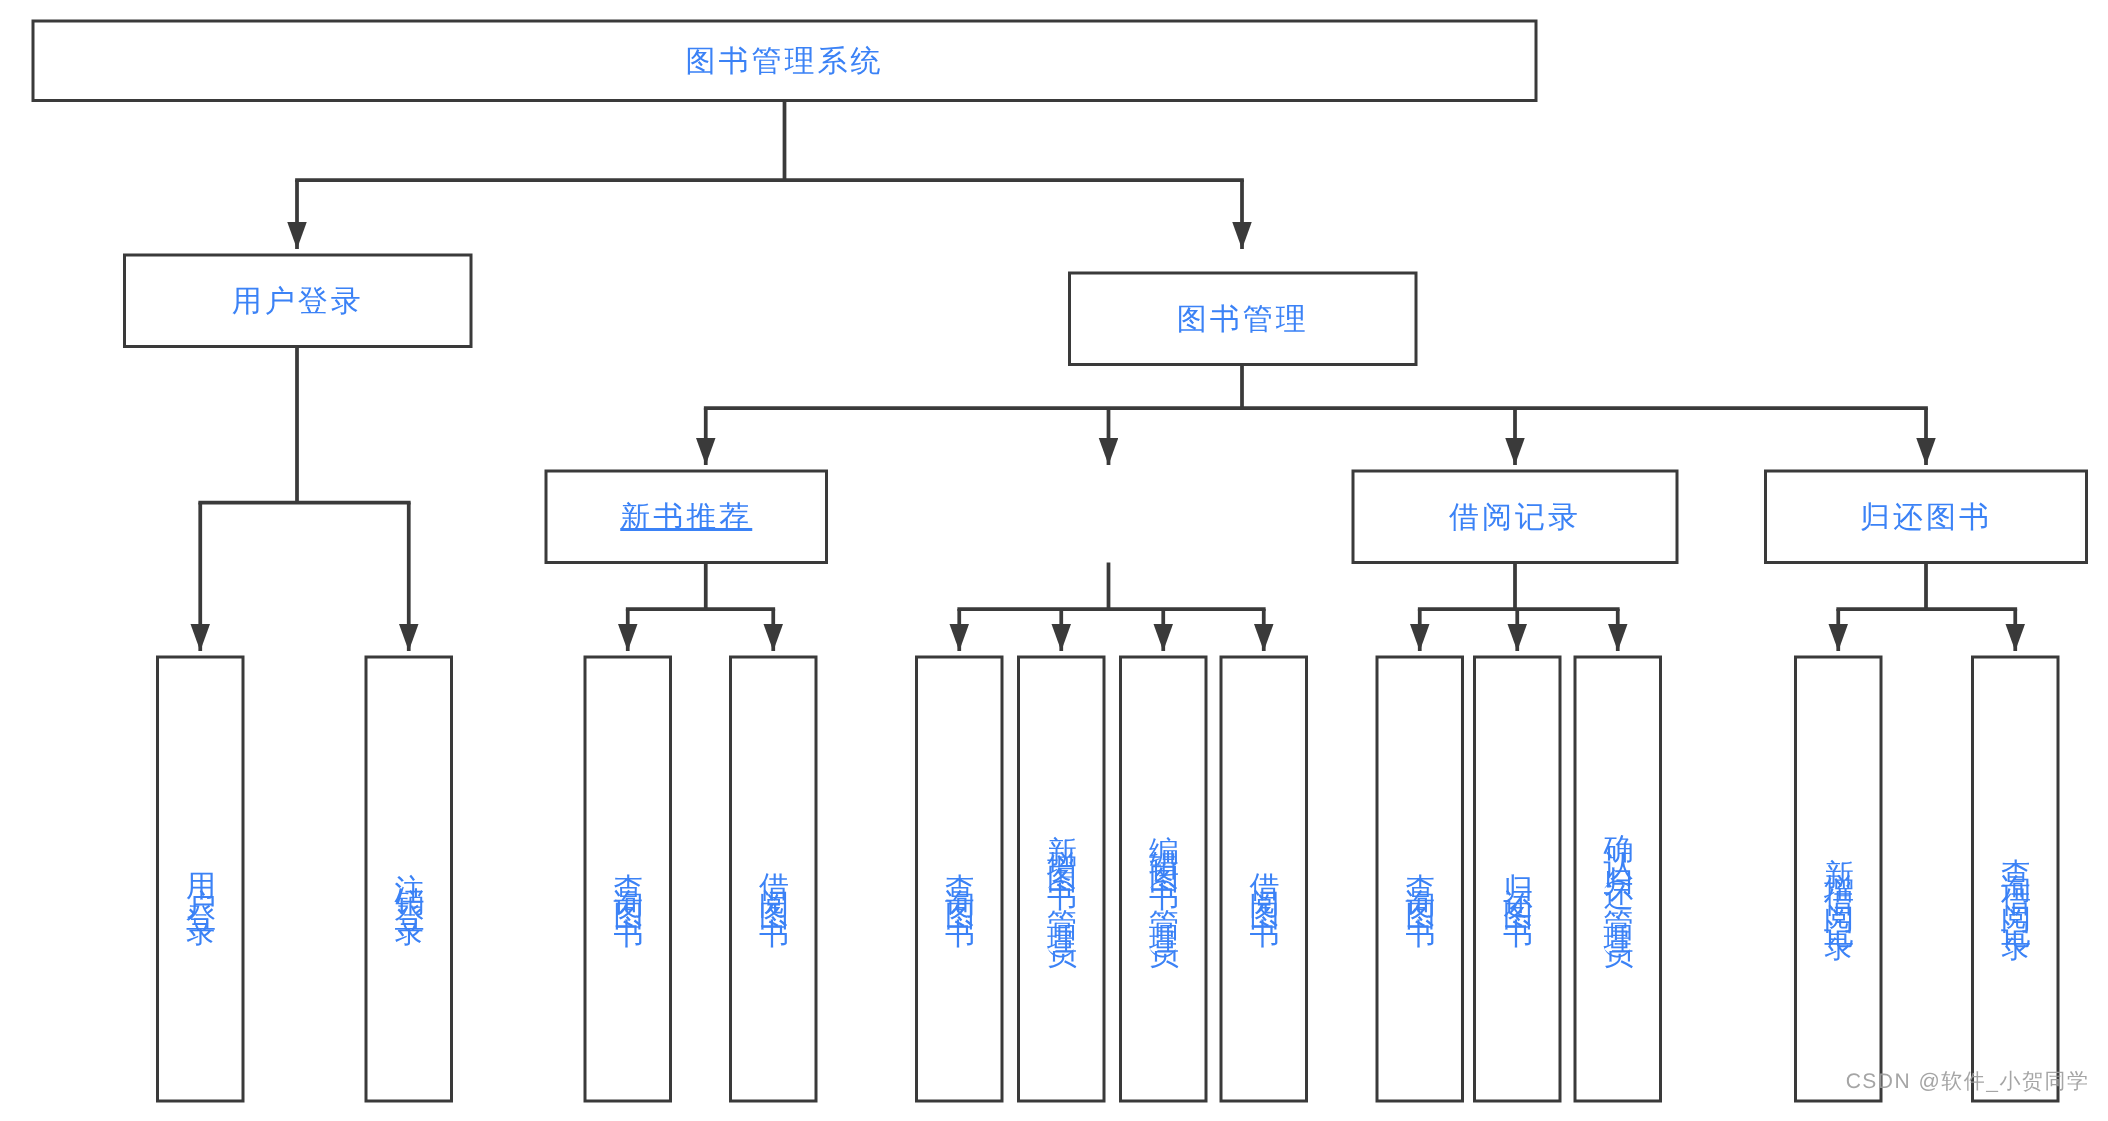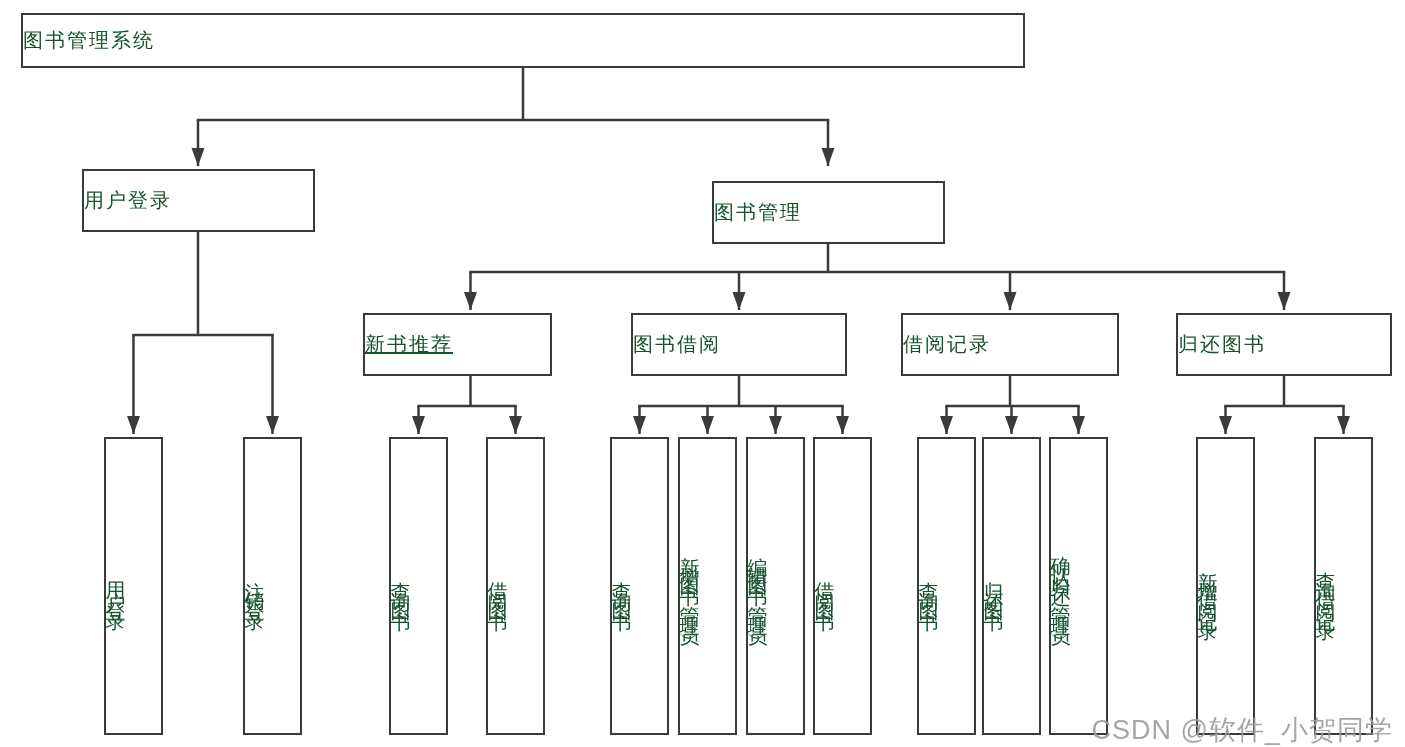--- a/index.html
+++ b/index.html
@@ -3,32 +3,32 @@
 <meta charset="utf-8">
 <style>
   html,body { margin:0; padding:0; background:#ffffff; }
   .stage {
     position:relative; width:1405px; height:747px; background:#ffffff;
     font-family:"Liberation Sans","DejaVu Sans",sans-serif; overflow:hidden;
   }
   .connectors { position:absolute; left:0; top:0; width:1405px; height:747px; }
   .node {
     position:absolute; box-sizing:border-box; background:#ffffff;
-    border:2.5px solid #3a3a3a; display:flex; align-items:center; justify-content:flex-start;
-    color:#14532d;
+    border:2.5px solid #3a3a3a; display:flex; align-items:center; justify-content:center;
+    color:#3b82f6;
   }
   .node .h-label { font-size:20px; letter-spacing:2px; white-space:nowrap; }
   .root-box .h-label { letter-spacing:2px; }
   .leaf .v-label {
     writing-mode:vertical-rl; text-orientation:mixed;
     font-size:20px; letter-spacing:10px; line-height:1; white-space:nowrap;
   }
   .watermark {
     position:absolute; top:712px; right:12px;
-    font-size:27px; color:#9c9c9c; opacity:0.9; letter-spacing:1px; white-space:nowrap;
+    font-size:14px; color:#9c9c9c; opacity:0.9; letter-spacing:1px; white-space:nowrap;
   }
 </style>
 </head>
 <body>
 
 <div class="stage">
 
   <svg class="connectors" viewBox="0 0 1405 747" xmlns="http://www.w3.org/2000/svg">
     <defs>
       <marker id="arw" markerUnits="userSpaceOnUse" markerWidth="20" markerHeight="15" refX="18" refY="6.5" orient="auto">
@@ -86,23 +86,20 @@
   <div class="node" style="left:82px; top:169px; width:233px; height:63px;">
     <span class="h-label">用户登录</span>
   </div>
   <div class="node" style="left:712px; top:169px; width:233px; height:63px;margin-top:12px;">
     <span class="h-label">图书管理</span>
   </div>
 
   <div class="node" style="left:363px; top:313px; width:189px; height:63px;text-decoration:underline;">
     <span class="h-label">新书推荐</span>
   </div>
-  <div class="node" style="left:631px; top:313px; width:216px; height:63px;">
-    <span class="h-label">图书借阅</span>
-  </div>
   <div class="node" style="left:901px; top:313px; width:218px; height:63px;">
     <span class="h-label">借阅记录</span>
   </div>
   <div class="node" style="left:1176px; top:313px; width:216px; height:63px;">
     <span class="h-label">归还图书</span>
   </div>
 
   <div class="node leaf" style="left:104px; top:437px; width:59px; height:298px;">
     <span class="v-label">用户登录</span>
   </div>

